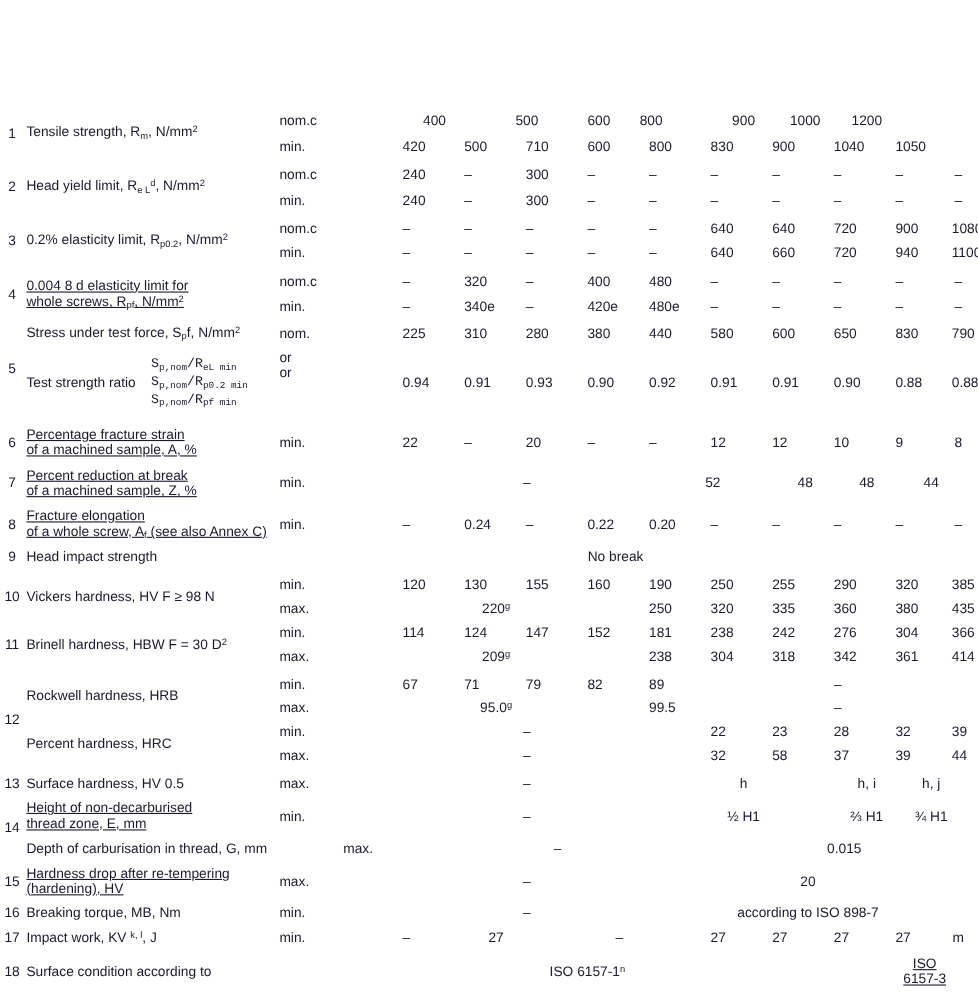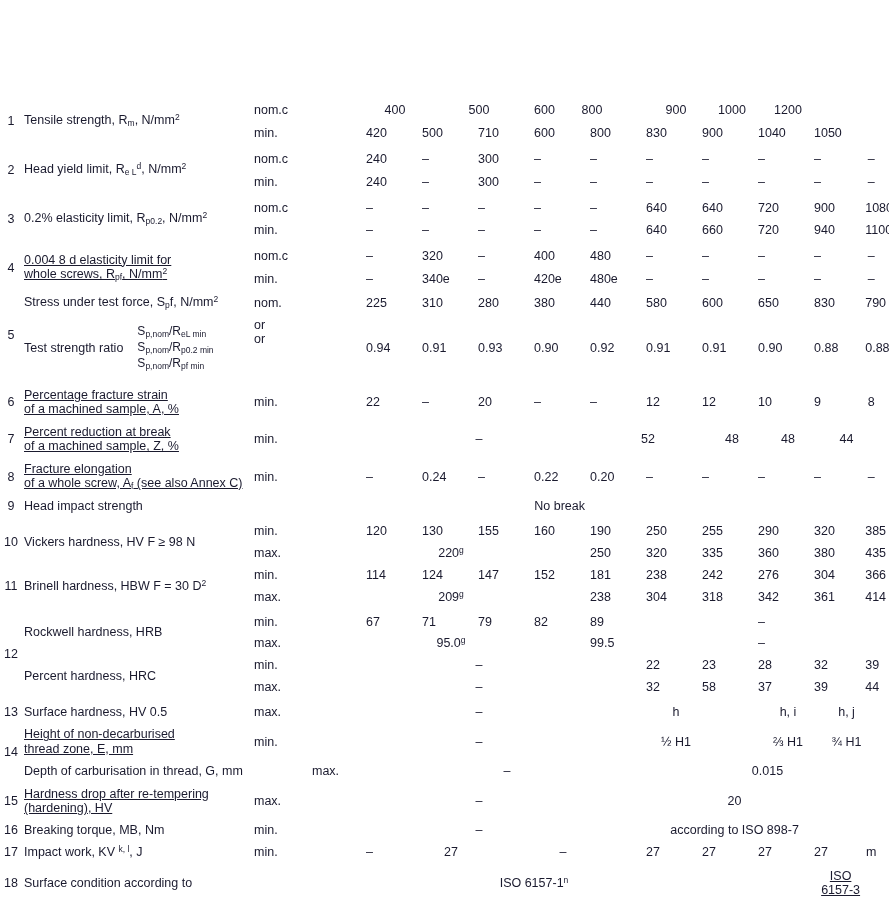--- a/index.html
+++ b/index.html
@@ -32,21 +32,21 @@
   
   .sh{background:#e3e3e3;}
   .wh{background:#ffffff;}
   .no{text-align:center;font-size:12.5px;}
   .prop{text-align:left;padding-left:9px;font-size:12.5px;}
   .mm{text-align:left;padding-left:7px;font-size:12.5px;}
   .val{text-align:center;font-size:12.5px;}
   .thin{border-bottom:1px solid #cfcfcf;}
   sub{font-size:8.5px;vertical-align:-0.28em;}
   sup{font-size:8.5px;vertical-align:0.42em;}
-  .frac{font-size:12px;line-height:1.22;white-space:nowrap;}
+  .frac{font-size:12px;line-height:1.22;white-space:nowrap;font-family:Liberation Mono, monospace;}
   .twoline{line-height:1.22;text-decoration:underline;}
 </style>
 </head>
 <body>
 
 <table id="tbl">
   <colgroup>
     <col style="width:22px">
     <col style="width:2px">
     <col style="width:228px">

